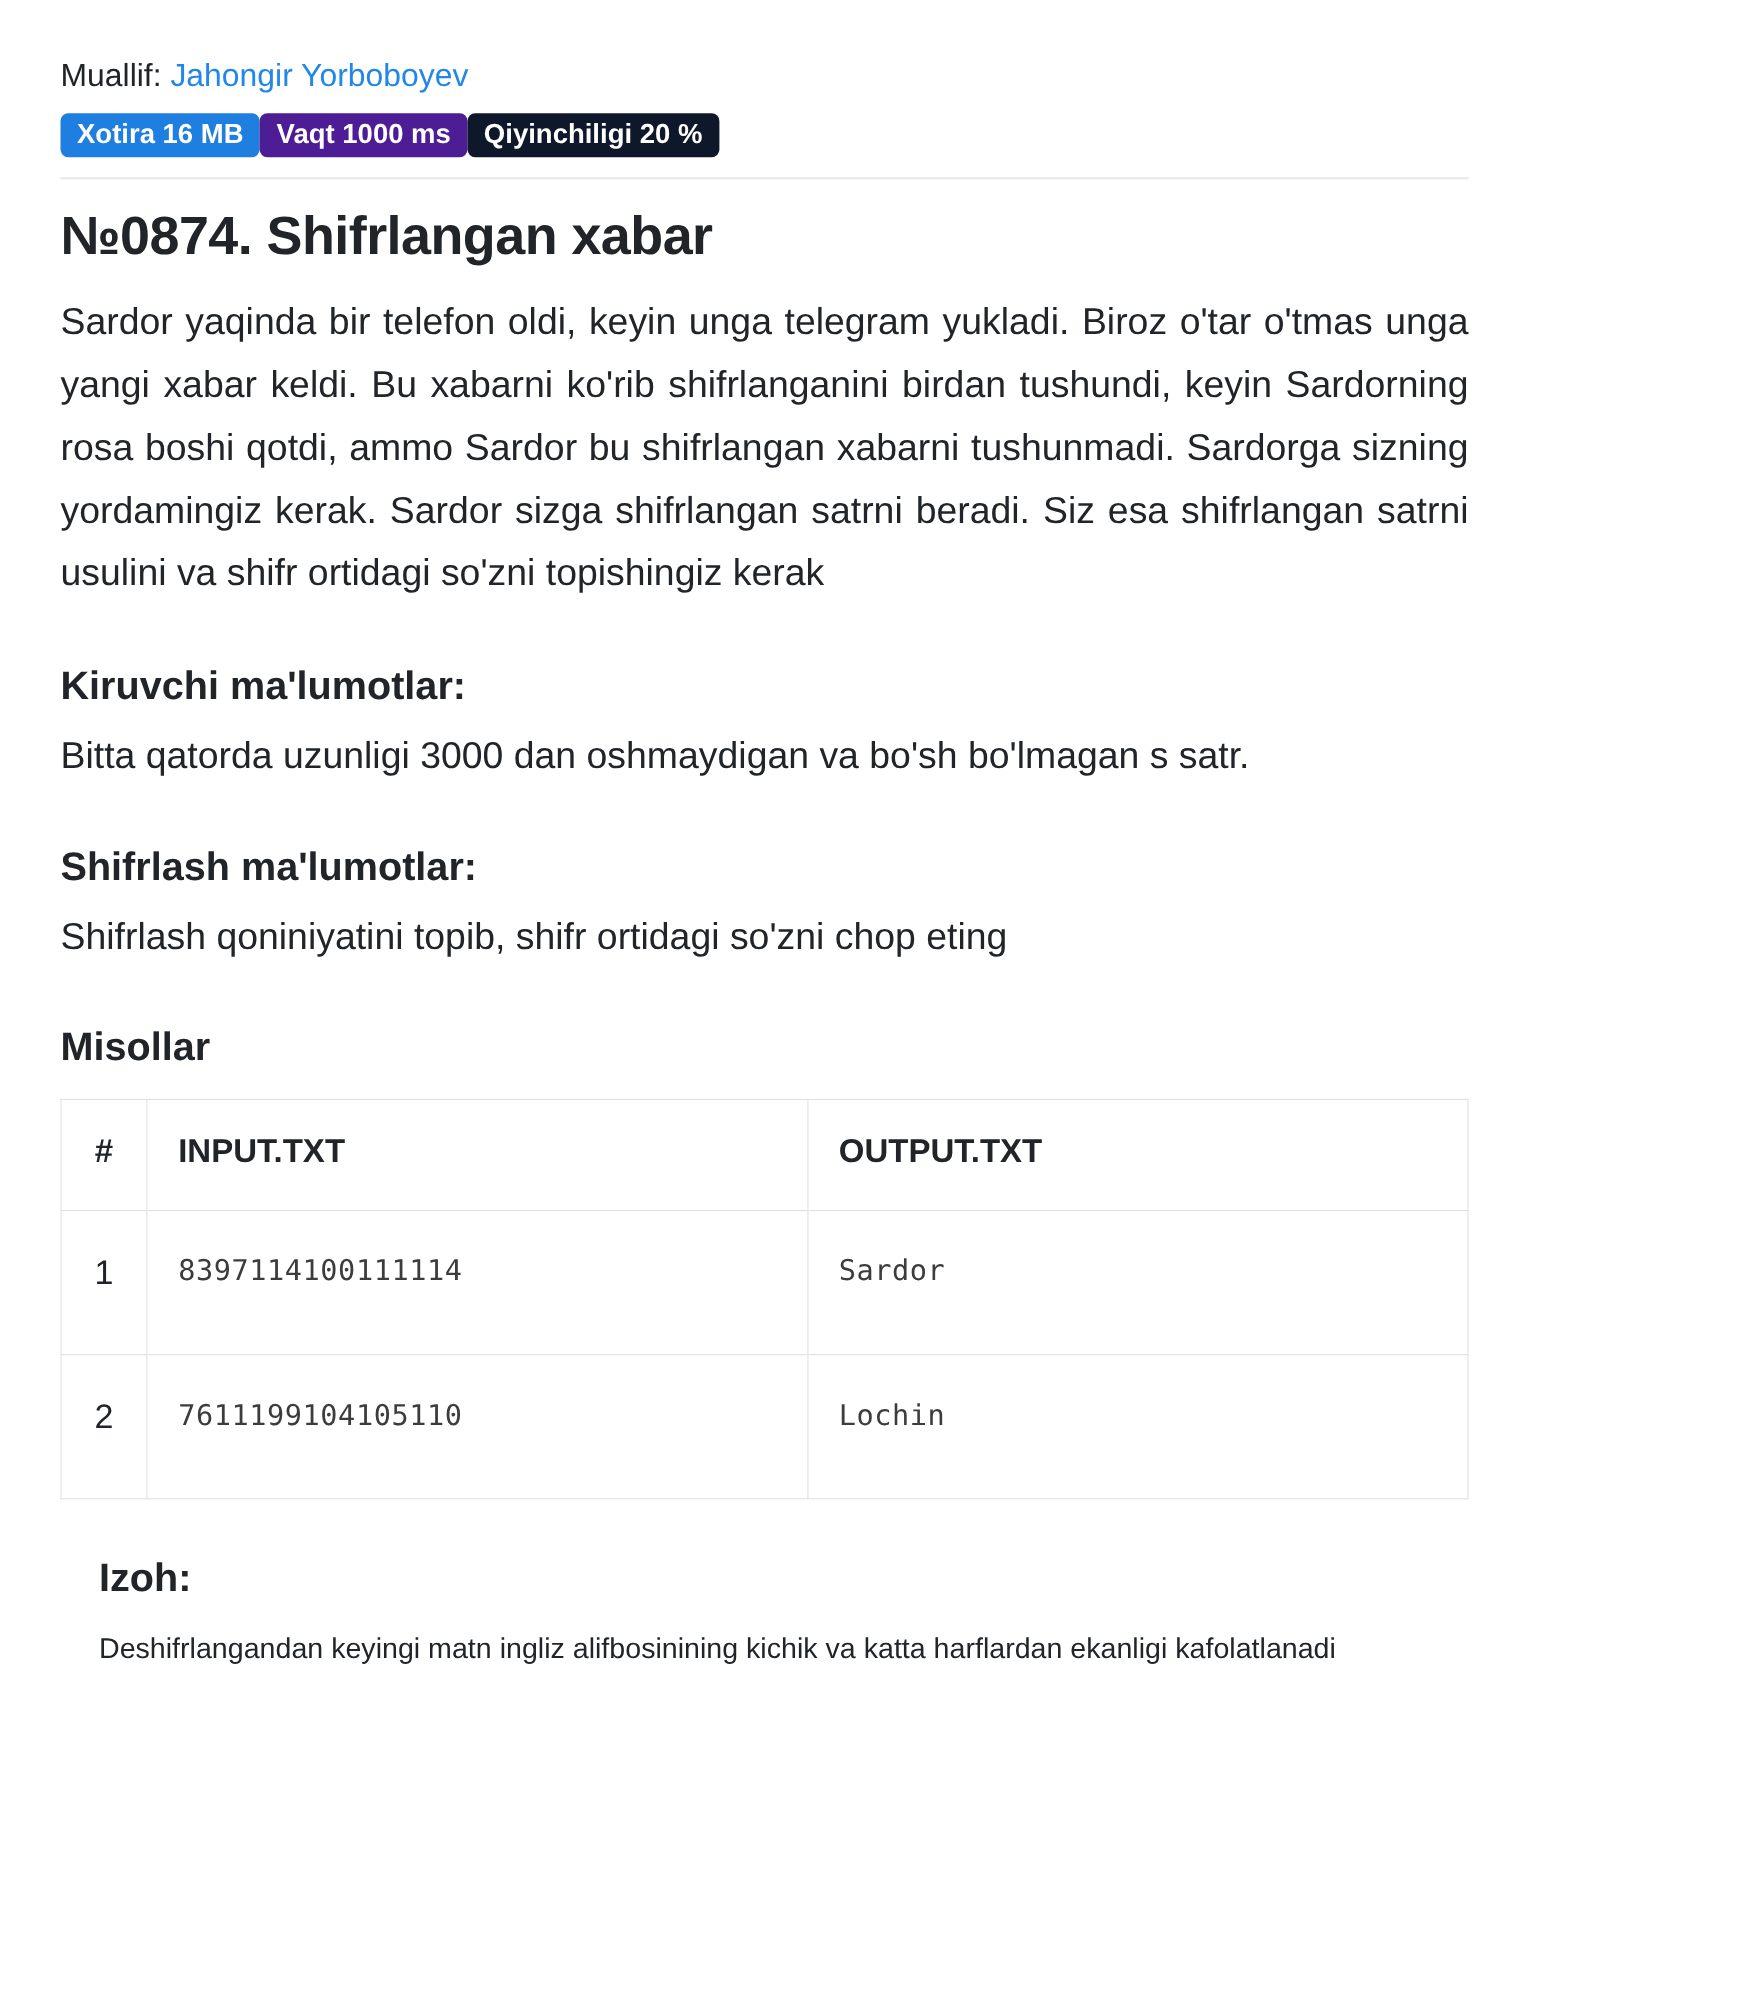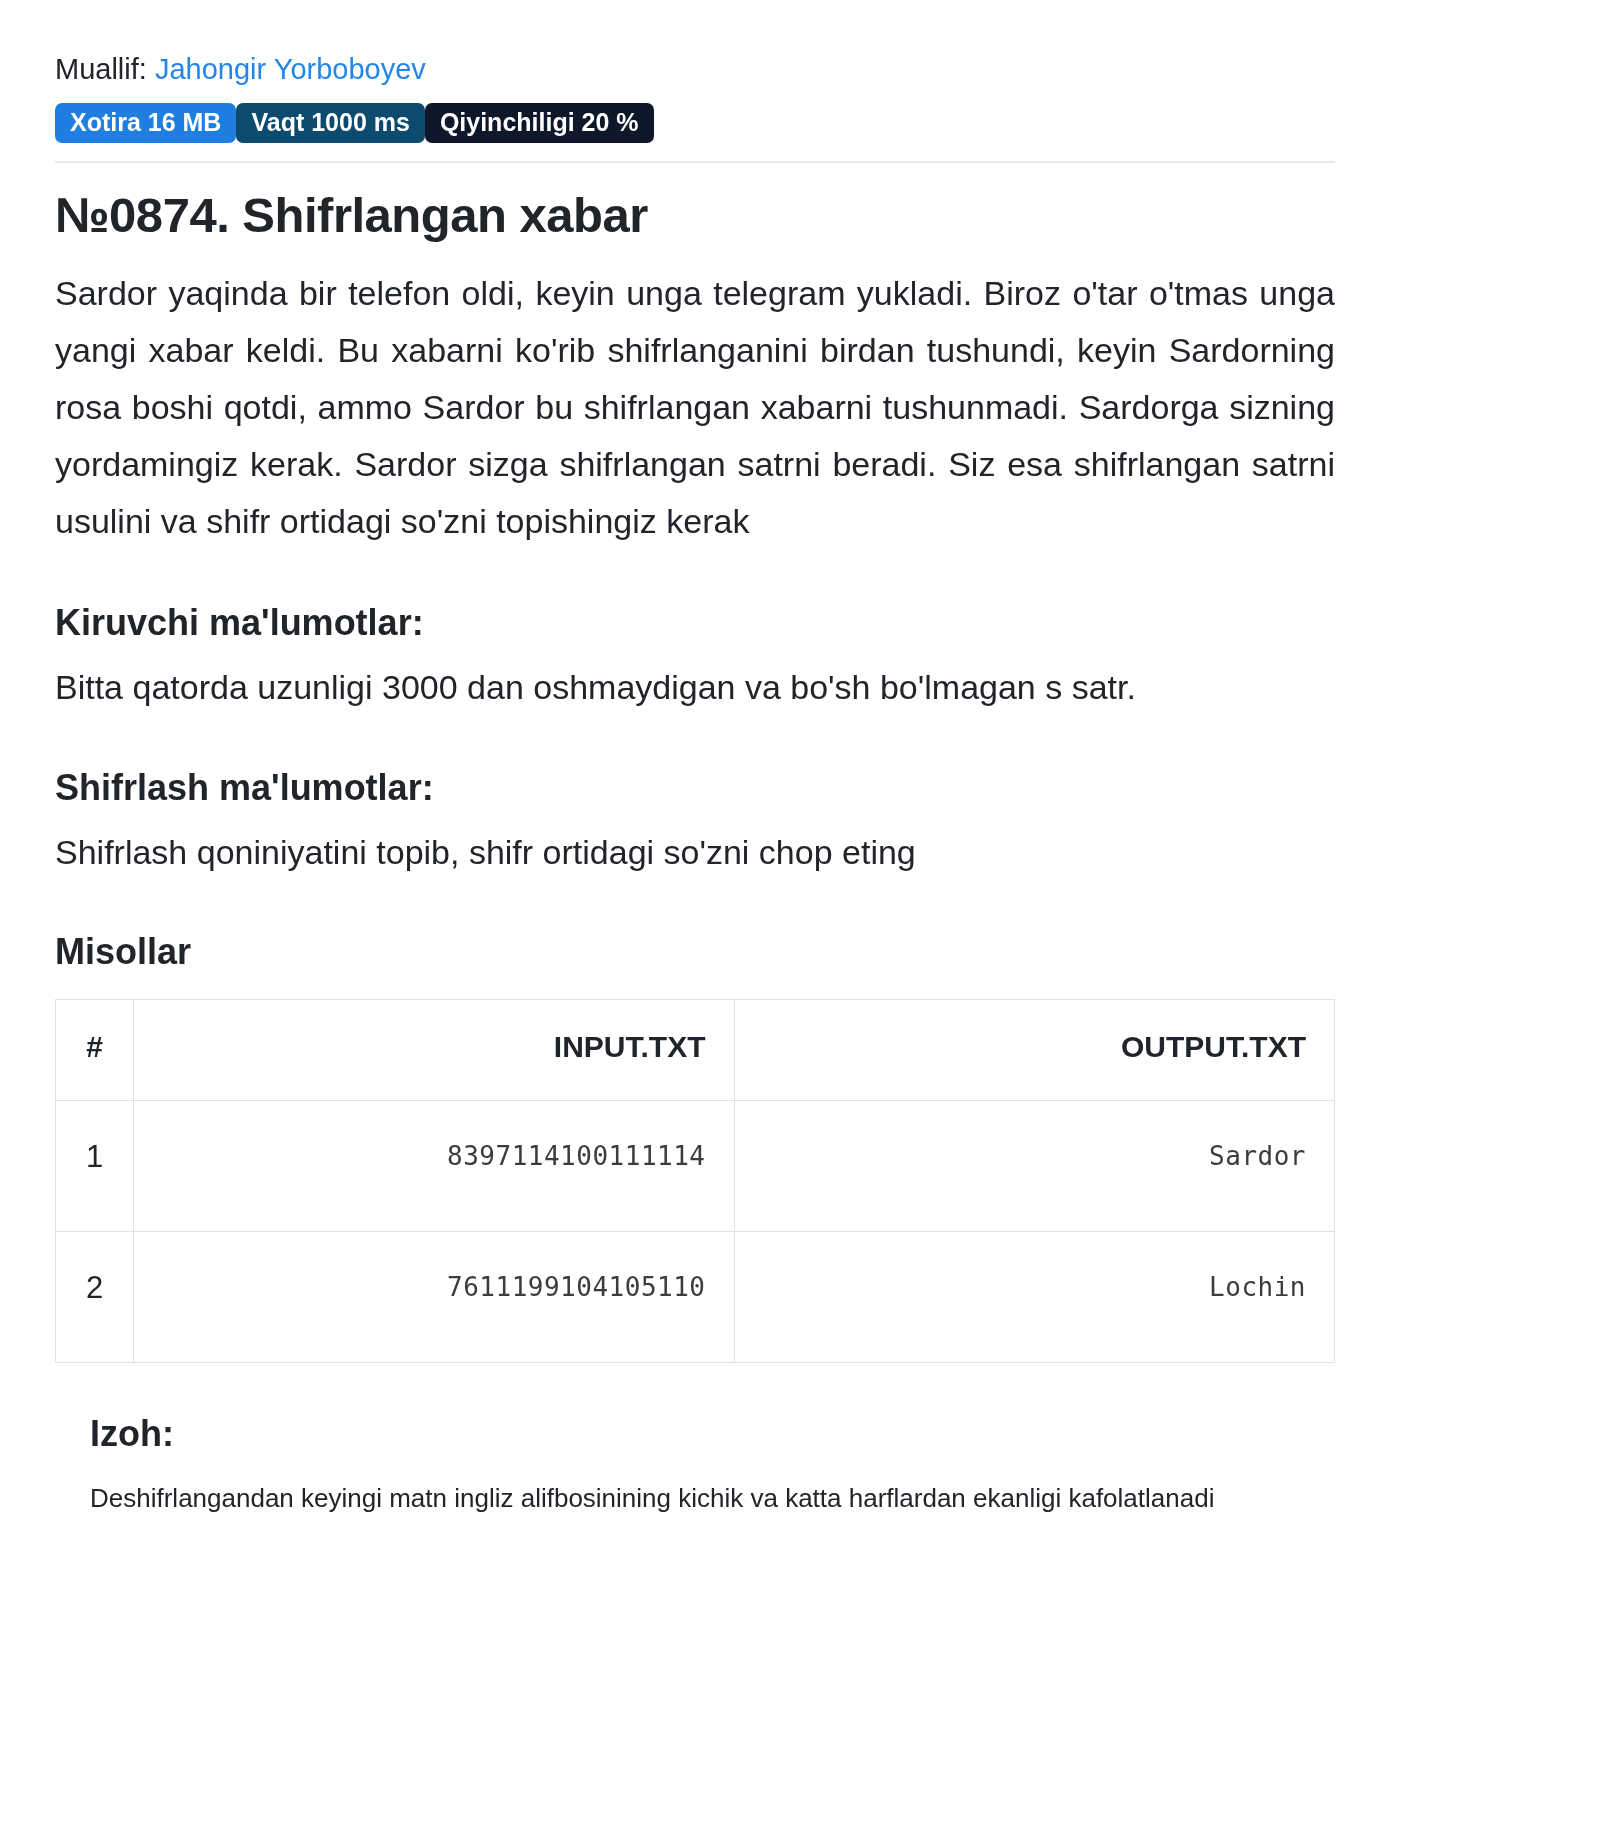--- a/index.html
+++ b/index.html
@@ -78,21 +78,21 @@
   table.examples {
     margin-top: 26px;
     width: 100%;
     border-collapse: collapse;
     table-layout: fixed;
   }
   table.examples th,
   table.examples td {
     border: 1px solid #dee2e6;
     vertical-align: top;
-    text-align: right;
+    text-align: left;
   }
   table.examples th {
     font-size: 30px;
     font-weight: bold;
     padding: 30px 28px 36px 28px;
     color: #212529;
   }
   table.examples col.num-col { width: 78px; }
   table.examples th.num,
   table.examples td.num {
@@ -134,21 +134,21 @@
 
 <div class="page">
 
   <div class="author-line">
     <span>Muallif:</span>
     <a href="#">Jahongir Yorboboyev</a>
   </div>
 
   <div class="badges">
     <span class="badge" style="background: rgb(30, 127, 225);">Xotira 16 MB</span>
-    <span class="badge" style="background: #0c4a6e;">Vaqt 1000 ms</span>
+    <span class="badge" style="background: #4c1d95;">Vaqt 1000 ms</span>
     <span class="badge" style="background: #0f172a;">Qiyinchiligi 20 %</span>
   </div>
 
   <hr class="rule">
 
   <h1 class="problem-title">№0874. Shifrlangan xabar</h1>
 
   <p class="para">Sardor yaqinda bir telefon oldi, keyin unga telegram yukladi. Biroz o'tar o'tmas unga yangi xabar keldi. Bu xabarni ko'rib shifrlanganini birdan tushundi, keyin Sardorning rosa boshi qotdi, ammo Sardor bu shifrlangan xabarni tushunmadi. Sardorga sizning yordamingiz  kerak. Sardor sizga shifrlangan satrni beradi. Siz esa shifrlangan satrni usulini  va shifr ortidagi so'zni topishingiz kerak</p>
 
   <h2 class="section-heading">Kiruvchi ma'lumotlar:</h2>

